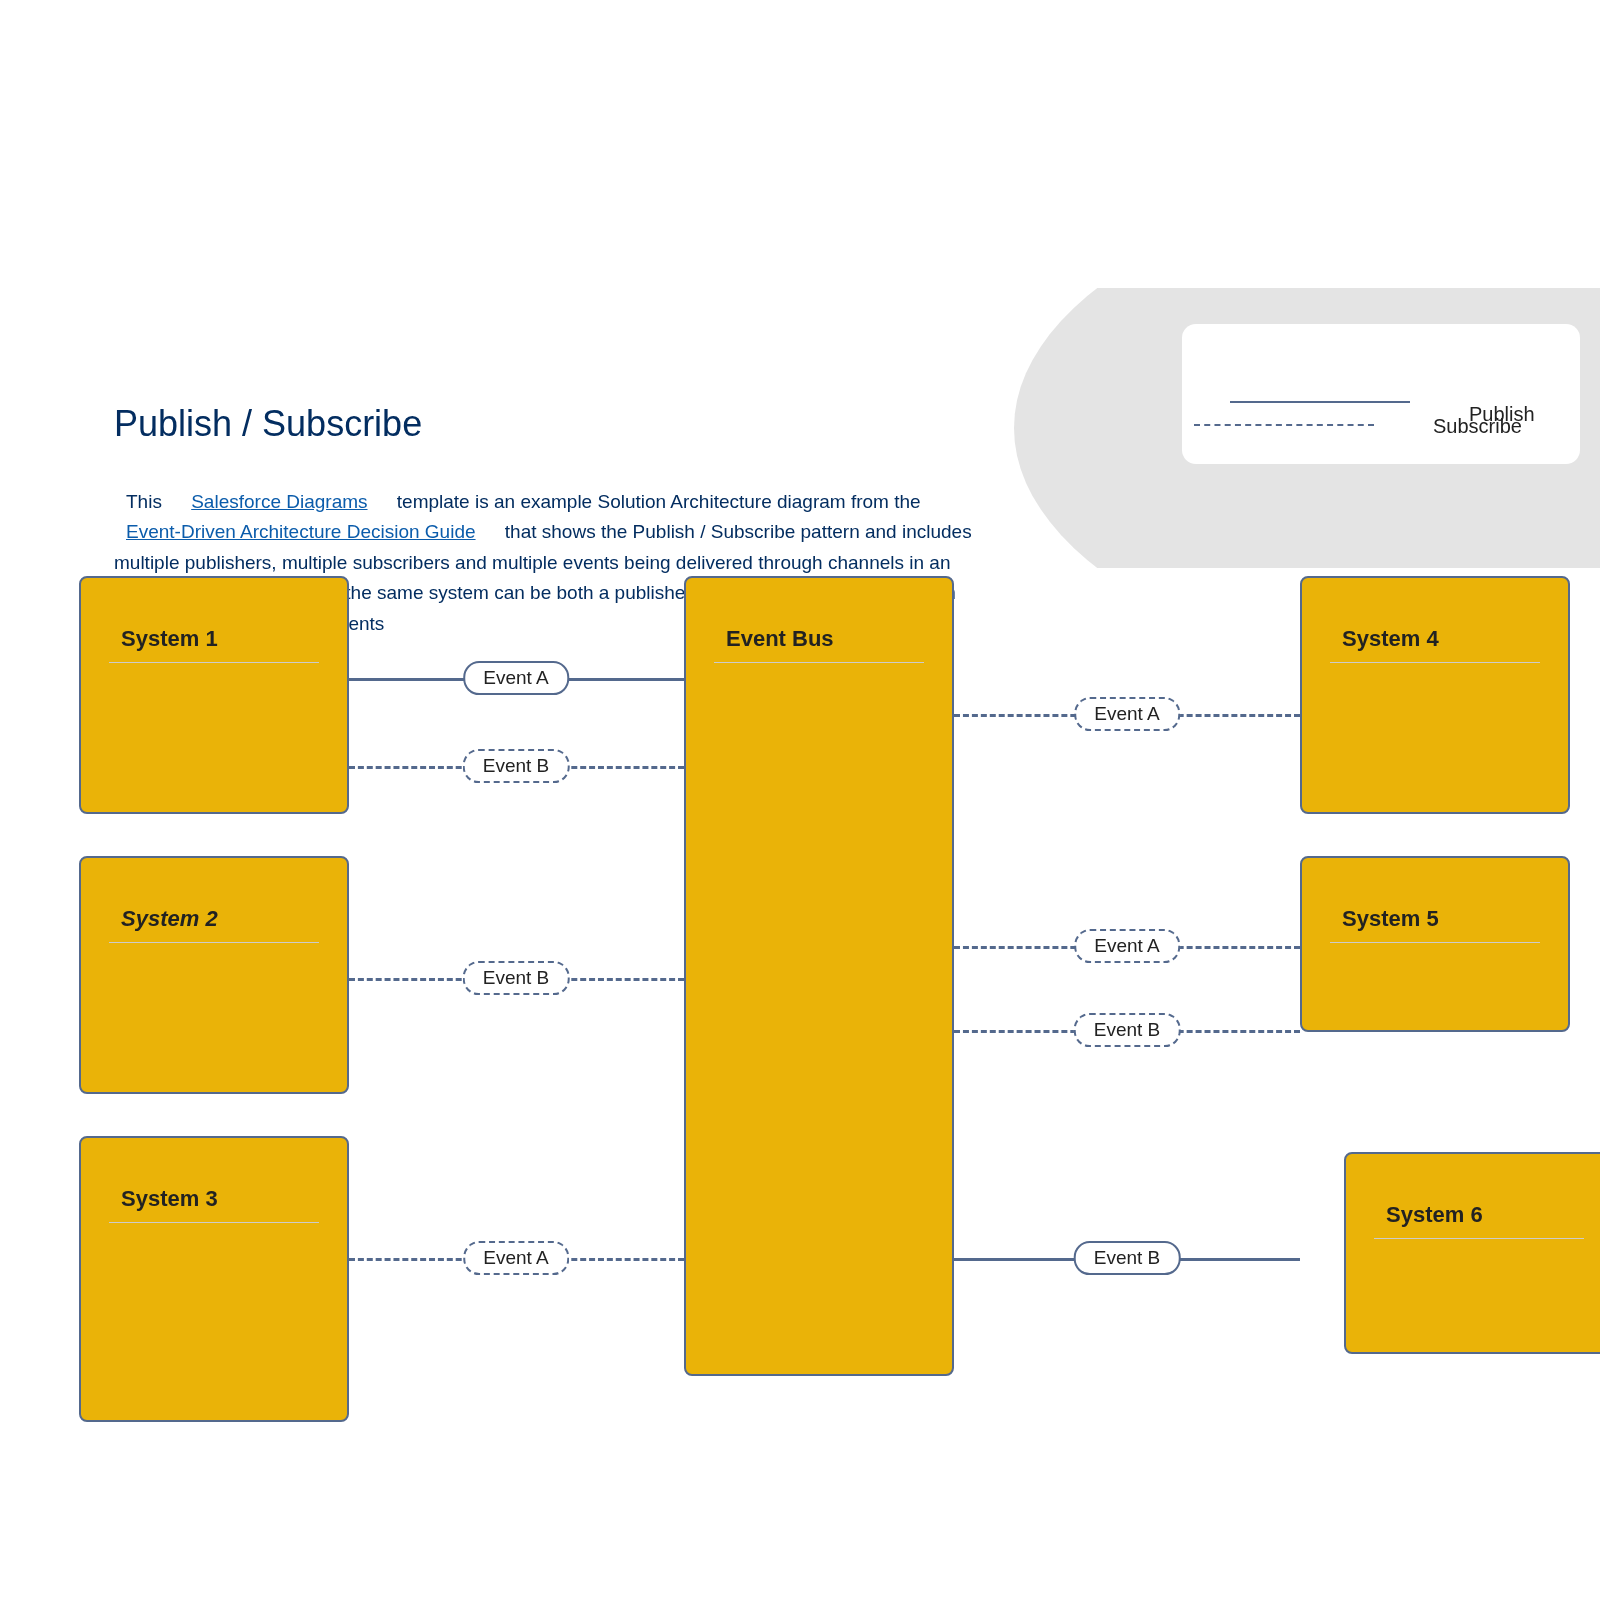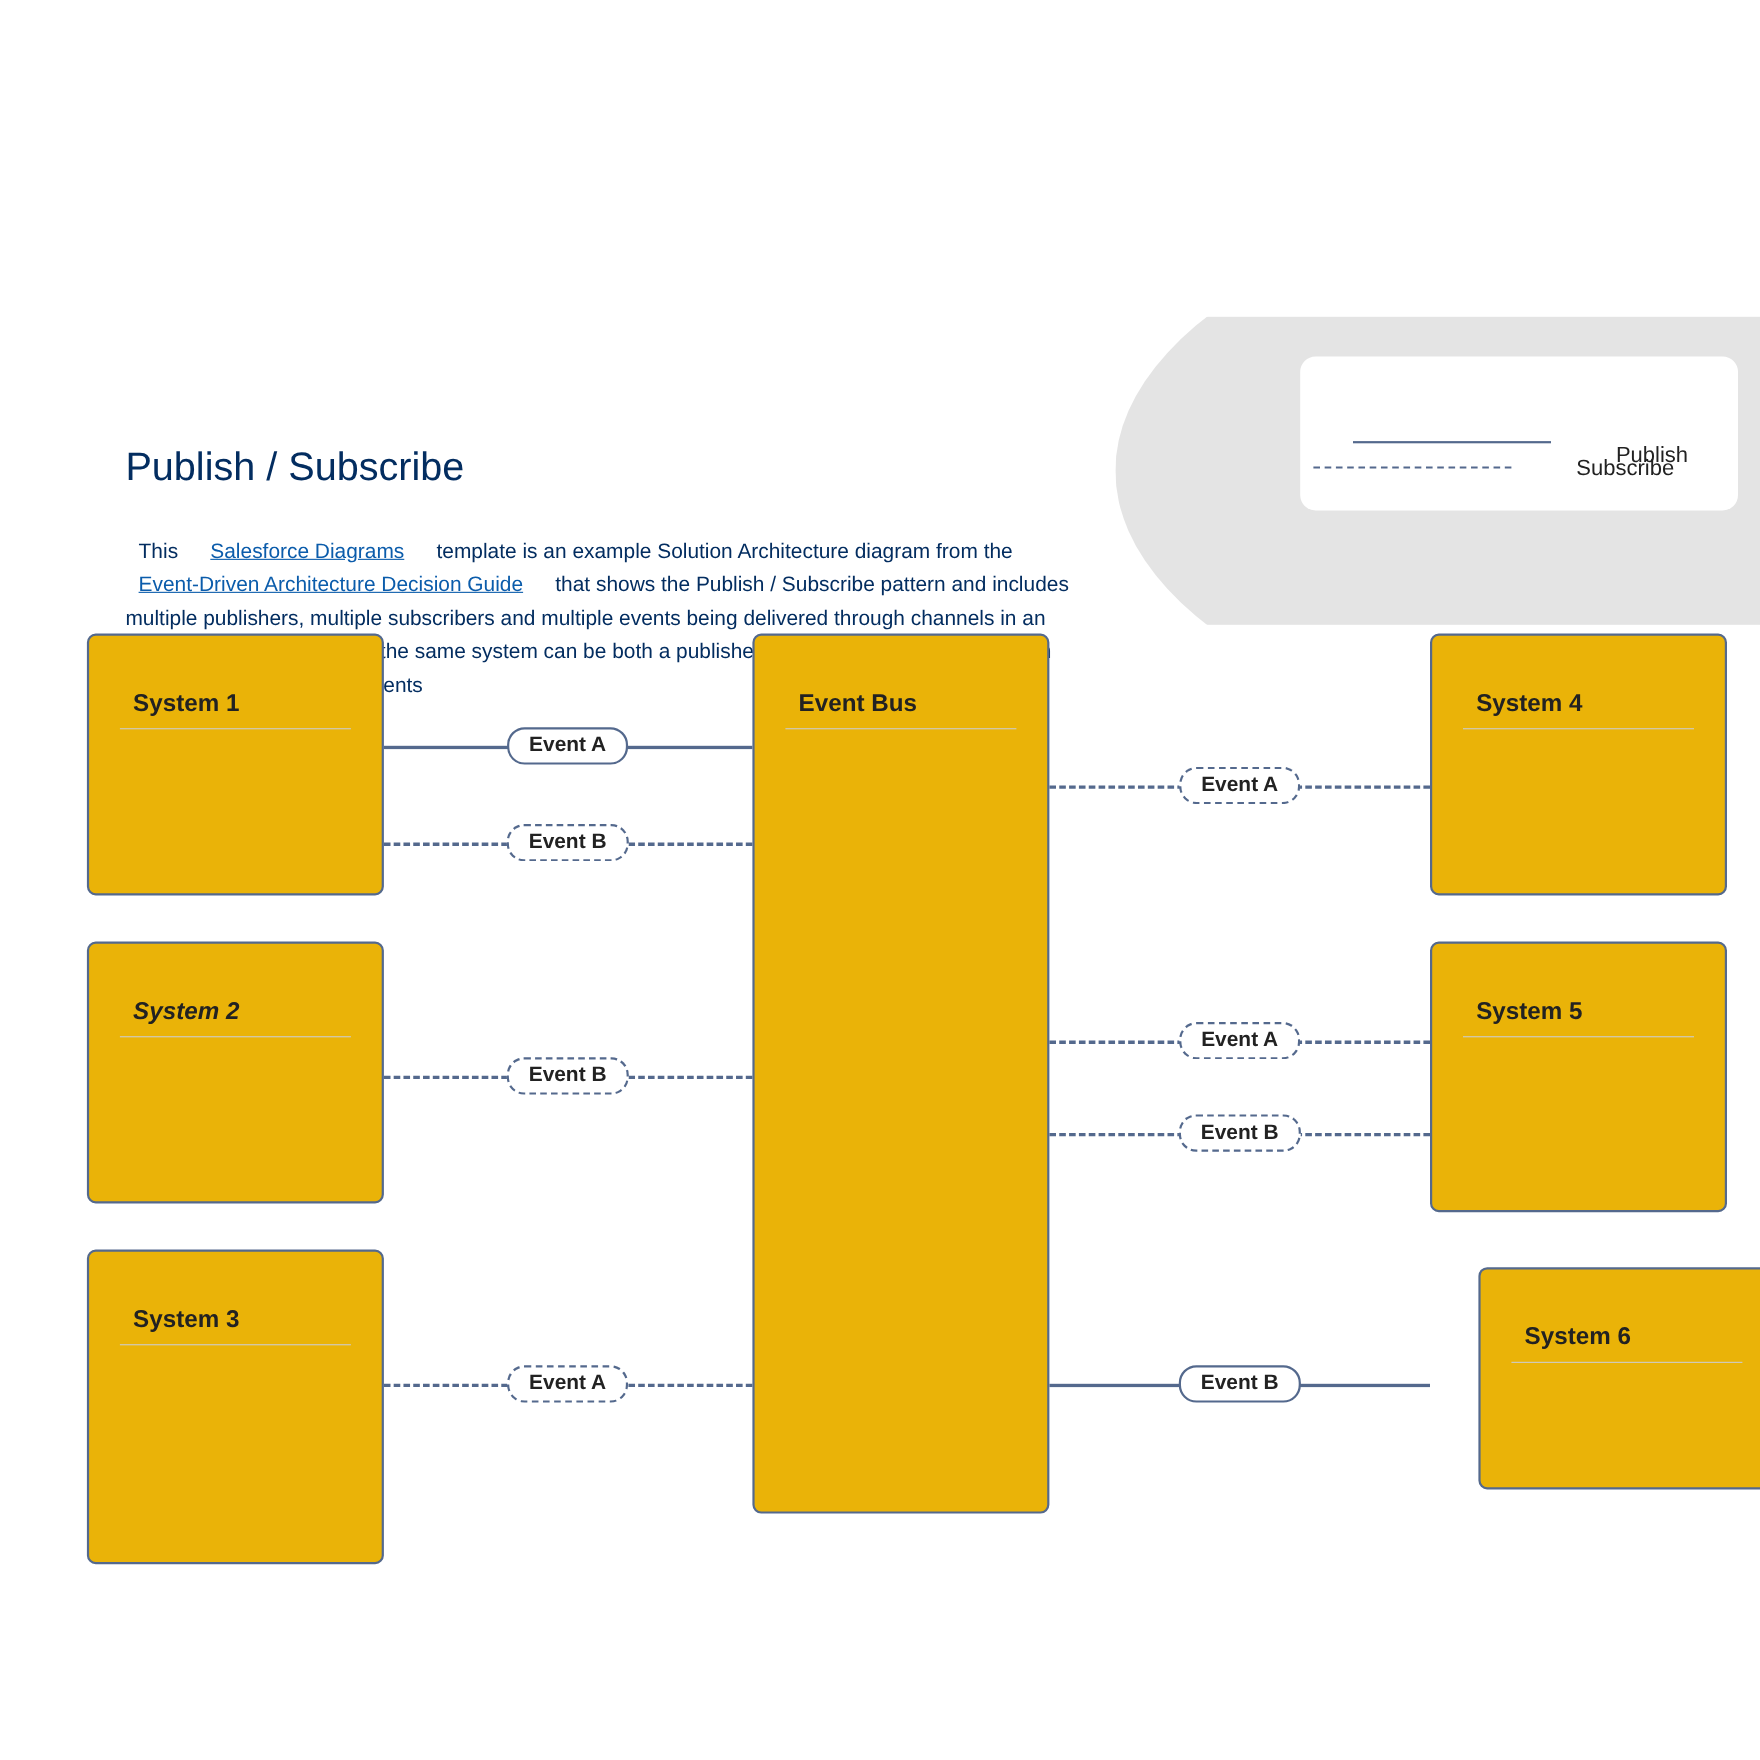--- a/index.html
+++ b/index.html
@@ -36,33 +36,33 @@
   }
   .box .lbl {
     font-size: 22px; font-weight: 700; color: #222;
     border-bottom: 1px solid #ccc; padding-bottom: 10px;
   }
   .eventbus { left: 660px; top: 552px; width: 270px; height: 800px; }
   .sys1 { left: 55px;  top: 552px;  width: 270px; height: 238px; }
   .sys2 { left: 55px;  top: 832px;  width: 270px; height: 238px; font-style: italic; }
   .sys3 { left: 55px;  top: 1112px; width: 270px; height: 286px; }
   .sys4 { left: 1276px; top: 552px;  width: 270px; height: 238px; }
-  .sys5 { left: 1276px; top: 832px;  width: 270px; height: 246px; }
+  .sys5 { left: 1276px; top: 832px;  width: 270px; height: 176px; }
   .sys6 { left: 1276px; top: 1128px; width: 270px; height: 202px; margin-left: 44px; }
 
   
   .conn {
     position: absolute; height: 0; border-top: 3px solid #54698d;
   }
   .conn.dash { border-top-style: dashed; }
 
   
   .pill {
     position: absolute; background: #fff; border: 2.5px solid #54698d; border-radius: 16px;
-    font-size: 19px; font-weight: 700; color: #222;
+    font-size: 19px; font-weight: 400; color: #222;
     padding: 4px 18px; text-align: center; line-height: 1.15;
     transform: translate(-50%, -50%);
     white-space: nowrap;
   }
   .pill.dash { border-style: dashed; }
 
   
   
   .cL { left: 325px; width: 335px; }
   

